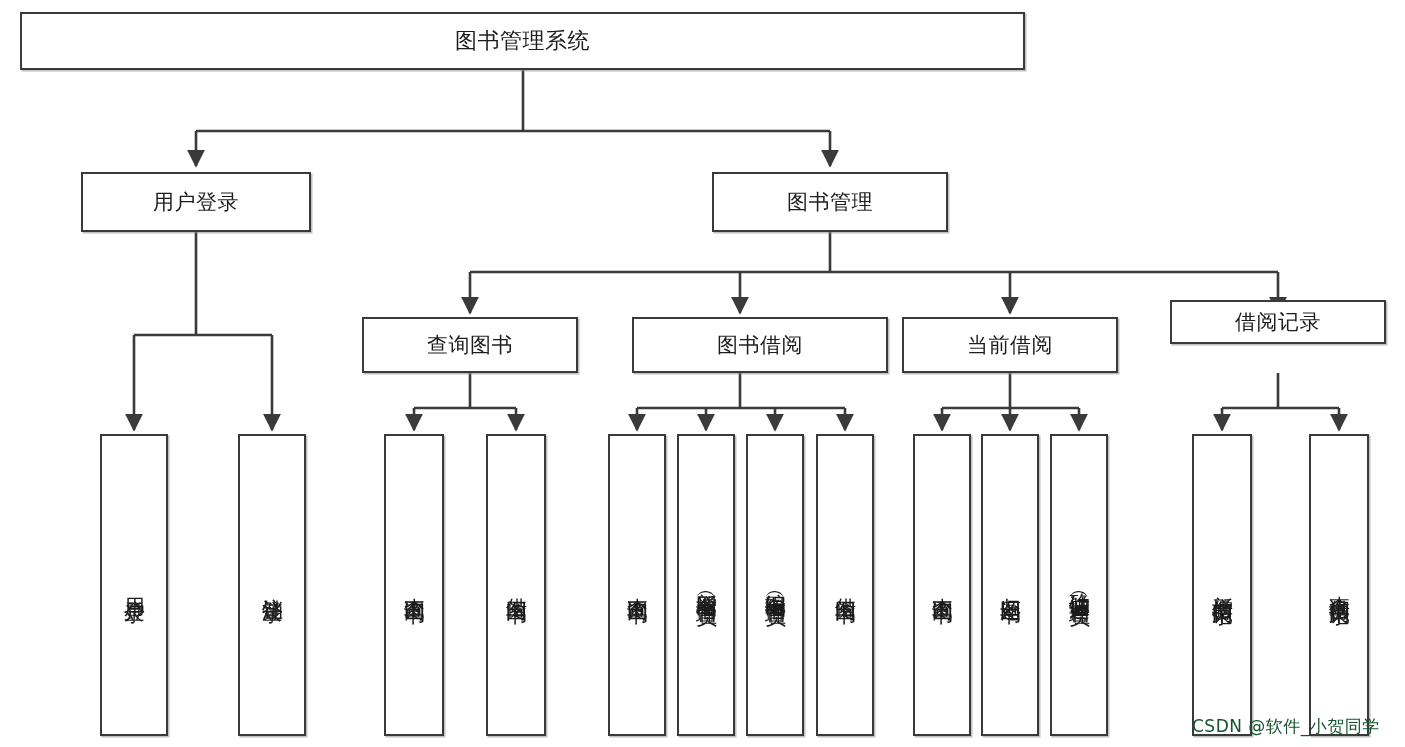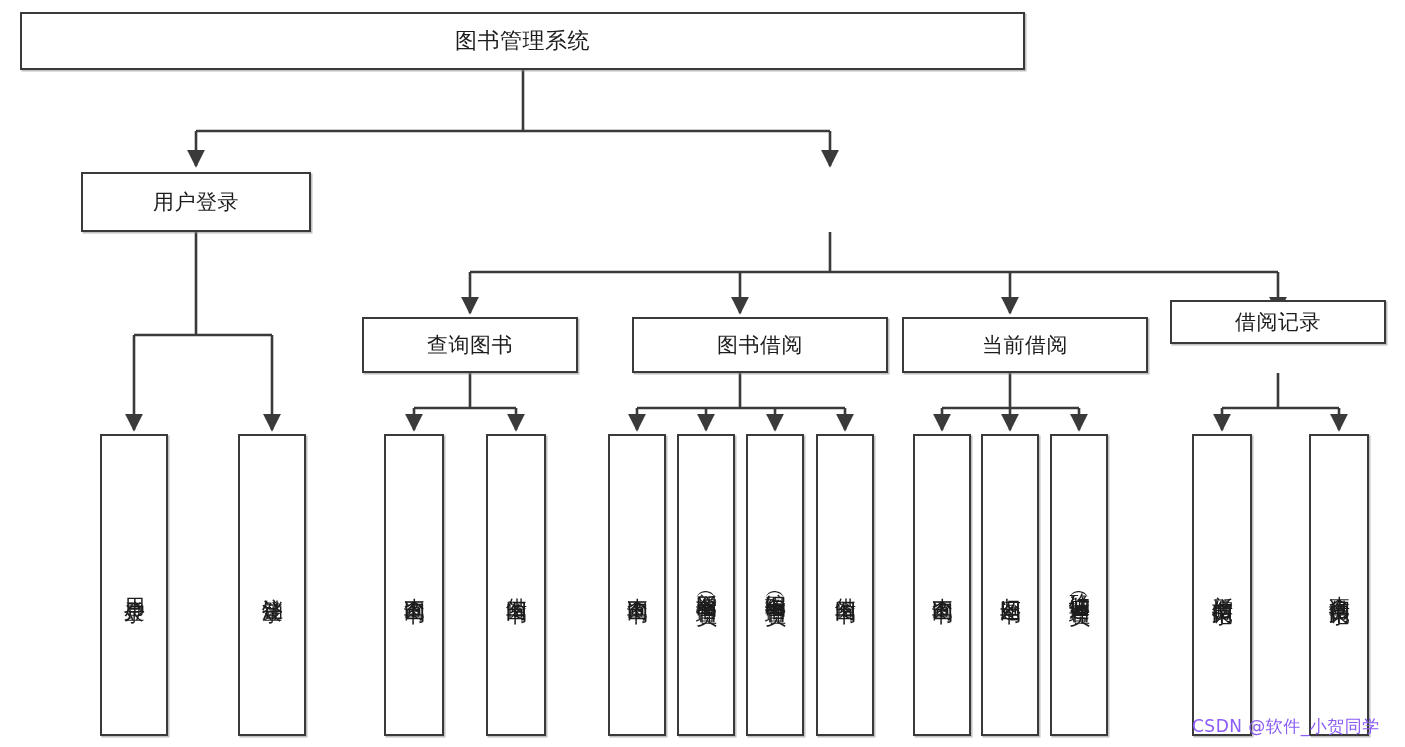--- a/index.html
+++ b/index.html
@@ -65,21 +65,21 @@
     letter-spacing: 2px;
     white-space: nowrap;
     max-height: 278px;
   }
   .node.v.tall .node-label {
     max-height: 290px;
   }
   .watermark {
     position: absolute;
     font-size: 17px;
-    color: #8b5cf6;
+    color: #14532d;
     white-space: nowrap;
     z-index: 5;
     letter-spacing: 0.5px;
   }
 </style>
 </head>
 <body>
 
 <div id="diagram-canvas">
 
@@ -134,30 +134,33 @@
   </svg>
 
   <div class="node h root" style="left:20px; top:12px; width:1005px; height:58px;">
     <span class="node-label">图书管理系统</span>
   </div>
 
   <div class="node h" style="left:81px; top:172px; width:230px; height:60px;">
     <span class="node-label">用户登录</span>
   </div>
 
+  <div class="node h" style="left:712px; top:172px; width:236px; height:60px;">
+    <span class="node-label">图书管理</span>
+  </div>
 
   <div class="node h" style="left:362px; top:317px; width:216px; height:56px;">
     <span class="node-label">查询图书</span>
   </div>
 
   <div class="node h" style="left:632px; top:317px; width:256px; height:56px;">
     <span class="node-label">图书借阅</span>
   </div>
 
-  <div class="node h" style="left:902px; top:317px; width:246px; height:56px;">
+  <div class="node h" style="left:902px; top:317px; width:216px; height:56px;">
     <span class="node-label">当前借阅</span>
   </div>
 
   <div class="node h" style="left:1170px; top:300px; width:216px; height:44px;">
     <span class="node-label">借阅记录</span>
   </div>
 
   <div class="node v" style="left:100px; top:434px; width:68px; height:302px;">
     <span class="node-label">用户登录</span>
   </div>

